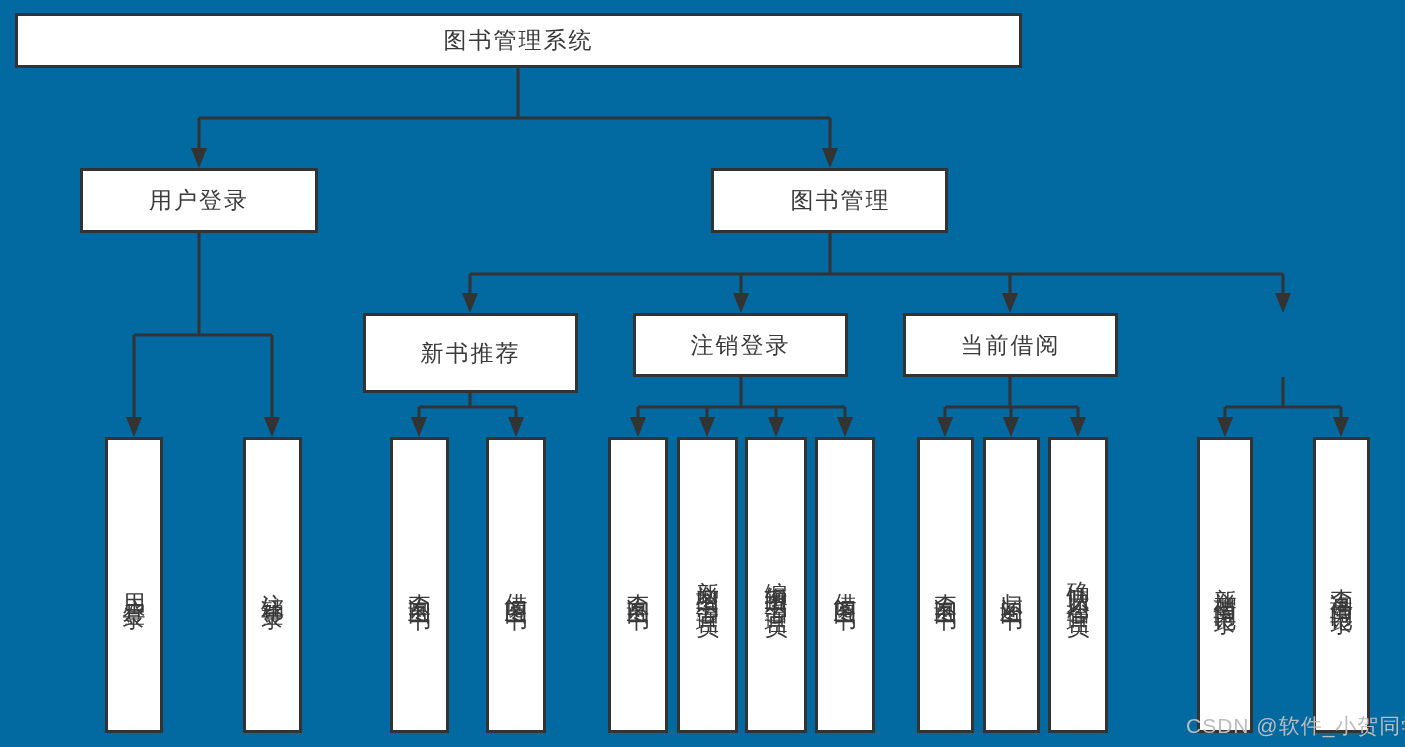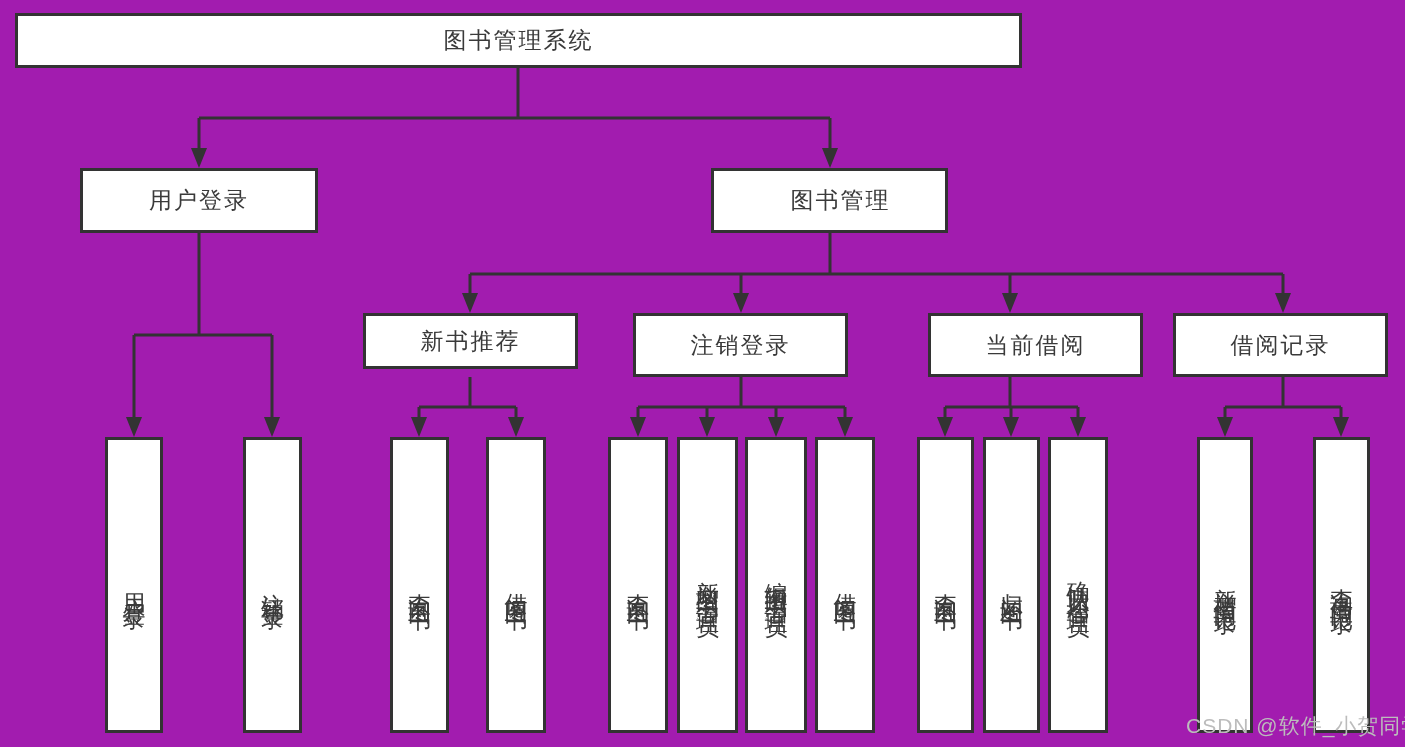--- a/index.html
+++ b/index.html
@@ -1,34 +1,34 @@
 <!DOCTYPE html>
 <html><head>
 <meta charset="utf-8">
 <style>
   html,body{margin:0;padding:0;background:#fff;}
   body{font-family:"Liberation Sans","DejaVu Sans",sans-serif;}
-  #stage{position:relative;width:1405px;height:747px;background:#a21caf;overflow:hidden;}
+  #stage{position:relative;width:1405px;height:747px;background:#0369a1;overflow:hidden;}
   svg.connectors{position:absolute;left:0;top:0;width:1405px;height:747px;}
   .box{
     position:absolute;background:#ffffff;border:3px solid #333333;box-sizing:border-box;
     display:flex;align-items:center;justify-content:center;color:#3a3a3a;
   }
   .hlabel{font-size:23px;letter-spacing:2px;white-space:nowrap;}
   .leaf{top:437px;height:296px;}
   .vtext{writing-mode:vertical-lr;text-orientation:mixed;font-size:23px;letter-spacing:5px;line-height:1;}
   
   #n-root{left:15px;top:13px;width:1007px;height:55px;}
   
   #n-user-login{left:80px;top:168px;width:238px;height:65px;}
   #n-book-mgmt{left:711px;top:168px;width:237px;height:65px;padding-left:22px;}
   
-  #n-new-book{left:363px;top:313px;width:215px;height:56px;}
+  #n-new-book{left:363px;top:313px;width:215px;height:80px;}
   #n-book-borrow{left:633px;top:313px;width:215px;height:64px;}
-  #n-current-borrow{left:903px;top:313px;width:215px;height:64px;margin-left:25px;}
+  #n-current-borrow{left:903px;top:313px;width:215px;height:64px;}
   #n-borrow-records{left:1173px;top:313px;width:215px;height:64px;}
   
   #lf-ul-1{left:105px;width:58px;}
   #lf-ul-2{left:243px;width:59px;}
   #lf-nb-1{left:390px;width:59px;}
   #lf-nb-2{left:486px;width:60px;}
   #lf-bb-1{left:608px;width:60px;}
   #lf-bb-2{left:677px;width:61px;}
   #lf-bb-3{left:745px;width:62px;}
   #lf-bb-4{left:815px;width:60px;}
@@ -107,23 +107,20 @@
 
   <div class="box" id="n-new-book">
     <span class="hlabel">新书推荐</span>
   </div>
   <div class="box" id="n-book-borrow">
     <span class="hlabel">注销登录</span>
   </div>
   <div class="box" id="n-current-borrow">
     <span class="hlabel">当前借阅</span>
   </div>
-  <div class="box" id="n-borrow-records">
-    <span class="hlabel">借阅记录</span>
-  </div>
 
   <div class="box leaf" id="lf-ul-1">
     <span class="vtext">用户登录</span>
   </div>
   <div class="box leaf" id="lf-ul-2">
     <span class="vtext">注销登录</span>
   </div>
 
   <div class="box leaf" id="lf-nb-1">
     <span class="vtext">查询图书</span>

